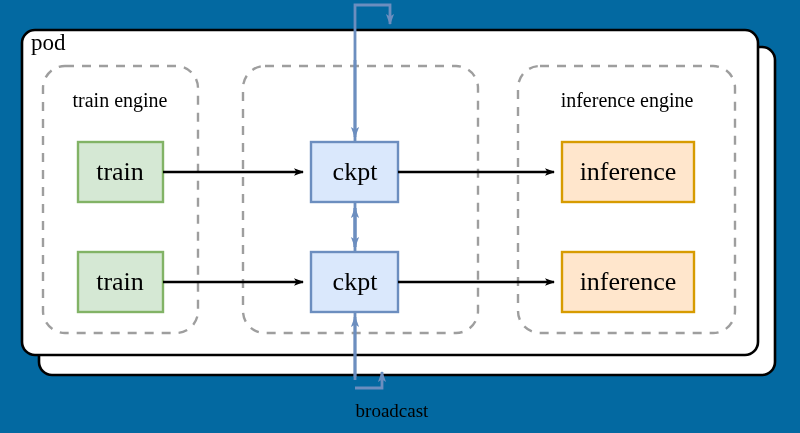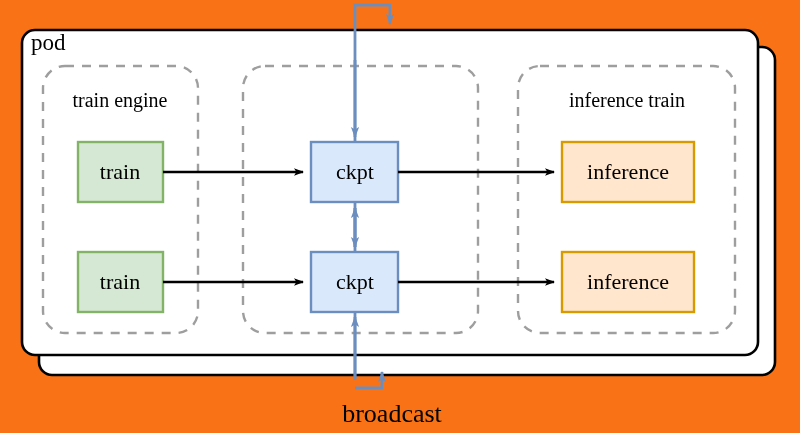--- a/index.html
+++ b/index.html
@@ -4,21 +4,21 @@
 <style>
   html, body {
     margin: 0;
     padding: 0;
     background: #ffffff;
   }
   #canvas {
     position: relative;
     width: 800px;
     height: 433px;
-    background: #f97316;
+    background: #0369a1;
     font-family: "Liberation Serif", "DejaVu Serif", serif;
     overflow: hidden;
   }
   svg.layer {
     position: absolute;
     left: 0;
     top: 0;
     width: 800px;
     height: 433px;
   }
@@ -28,22 +28,22 @@
     color: #000000;
     white-space: nowrap;
     line-height: 1;
     user-select: none;
   }
   .lbl-pod      { font-size: 23px; left: 31px;  top: 31px; }
   .lbl-group    { font-size: 20px; transform: translateX(-50%); }
   .lbl-group-1  { left: 120px; top: 90px; }
   .lbl-group-2  { left: 360px; top: 90px; }
   .lbl-group-3  { left: 627px; top: 90px; }
-  .lbl-node     { font-size: 22px; transform: translate(-50%, -50%); }
-  .lbl-broadcast{ font-size: 26px; left: 392px; top: 401px; transform: translateX(-50%); }
+  .lbl-node     { font-size: 26px; transform: translate(-50%, -50%); }
+  .lbl-broadcast{ font-size: 19px; left: 392px; top: 401px; transform: translateX(-50%); }
 </style>
 </head>
 <body>
 
 <div id="canvas">
 
   <svg class="layer" viewBox="0 0 800 433">
     <defs>
       <marker id="arrowBlack" markerWidth="10" markerHeight="10" refX="9" refY="4" orient="auto" markerUnits="userSpaceOnUse">
         <path d="M0,0.2 L10,4 L0,7.8 L2.4,4 Z" fill="#000000"></path>
@@ -83,21 +83,21 @@
 
     <path d="M163,172 L303,172" fill="none" stroke="#000000" stroke-width="2.6" marker-end="url(#arrowBlack)"></path>
     <path d="M163,282 L303,282" fill="none" stroke="#000000" stroke-width="2.6" marker-end="url(#arrowBlack)"></path>
     <path d="M398,172 L554,172" fill="none" stroke="#000000" stroke-width="2.6" marker-end="url(#arrowBlack)"></path>
     <path d="M398,282 L554,282" fill="none" stroke="#000000" stroke-width="2.6" marker-end="url(#arrowBlack)"></path>
   </svg>
 
   <div class="lbl lbl-pod">pod</div>
 
   <div class="lbl lbl-group lbl-group-1">train engine</div>
-  <div class="lbl lbl-group lbl-group-3">inference train</div>
+  <div class="lbl lbl-group lbl-group-3">inference engine</div>
 
   <div class="lbl lbl-node" style="left:120px; top:172px;">train</div>
   <div class="lbl lbl-node" style="left:120px; top:282px;">train</div>
   <div class="lbl lbl-node" style="left:355px; top:172px;">ckpt</div>
   <div class="lbl lbl-node" style="left:355px; top:282px;">ckpt</div>
   <div class="lbl lbl-node" style="left:628px; top:172px;">inference</div>
   <div class="lbl lbl-node" style="left:628px; top:282px;">inference</div>
 
   <div class="lbl lbl-broadcast">broadcast</div>
 

